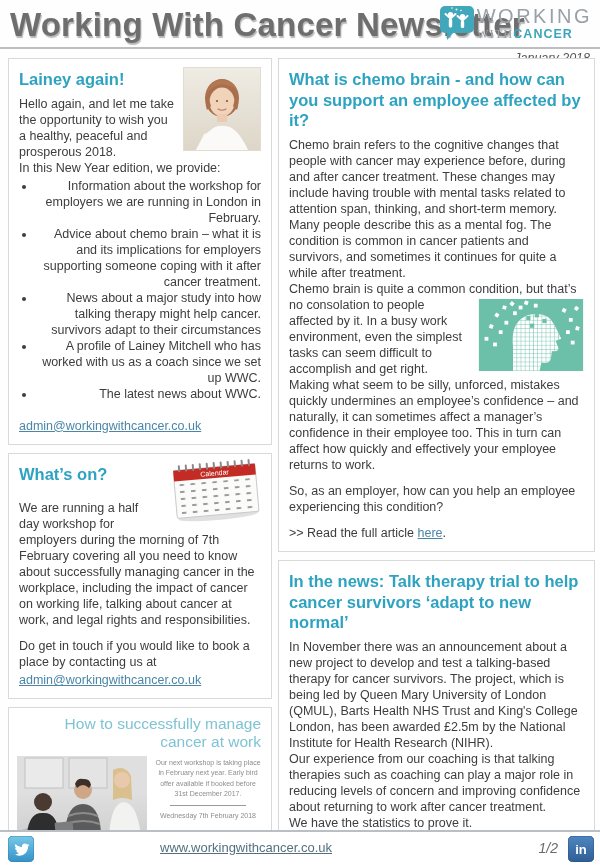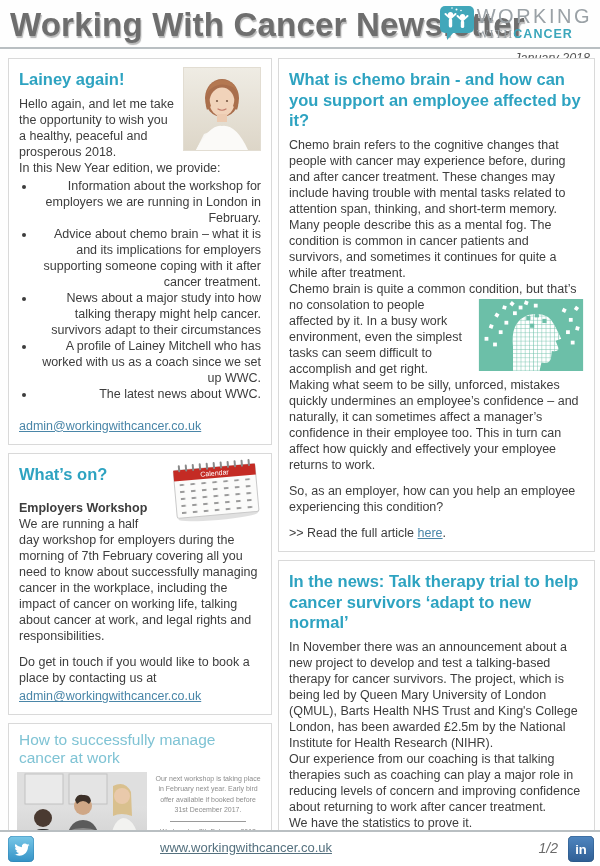--- a/index.html
+++ b/index.html
@@ -25,21 +25,21 @@
   .gap{height:10px;}
   ul.bullets{margin:2px 0 4px;padding-left:17px;font-size:12.5px;line-height:16px;}
   ul.bullets li{margin:0;text-align:right;}
   a.link{color:#4a86a8;text-decoration:underline;font-size:12.5px;line-height:16px;cursor:pointer;margin-top:35px;}
   
   .portrait{float:right;width:76px;height:82px;margin:0 0 4px 8px;border:1px solid #e2ddd2;}
   .calendar{float:right;width:98px;height:64px;margin:-4px -4px 2px 6px;}
   .brain{float:right;width:106px;height:72px;margin:2px 0 4px 8px;}
   
   .flyer{border:1px solid #d9d9d9;background:#fff;height:142px;box-sizing:border-box;padding:5px 8px 6px;}
-  .flyer-title{color:#7fc3d4;font-size:15.5px;line-height:1.15;margin:2px 2px 5px;}
+  .flyer-title{color:#7fc3d4;font-size:15.5px;line-height:1.15;text-align:right;margin:2px 2px 5px;}
   .flyer-body{display:flex;}
   .flyer-photo{width:130px;height:98px;flex:0 0 auto;}
   .flyer-text{flex:1;text-align:center;color:#8d8d8d;font-size:7px;line-height:1.5;padding:2px 2px 0 8px;}
   .flyer-hr{border:none;border-top:1.5px solid #9a9a9a;width:72%;margin:5px auto;}
   
   .footer{position:absolute;left:0;bottom:0;width:600px;height:34px;border-top:2px solid #b9bfc2;background:#fff;}
   .footer .tw{position:absolute;left:8px;top:4px;width:26px;height:26px;cursor:pointer;}
   .footer .li{position:absolute;right:6px;top:4px;width:26px;height:26px;cursor:pointer;}
   .footer-url{position:absolute;left:0;width:492px;text-align:center;top:0;line-height:32px;
               font-size:13px;color:#54707e;text-decoration:underline;cursor:pointer;}
@@ -140,21 +140,20 @@
           <defs>
             <pattern id="caldots" width="11" height="7" patternUnits="userSpaceOnUse">
               <rect x="2" y="2" width="4.5" height="2" fill="#9a9a9a"></rect>
             </pattern>
           </defs>
           <rect x="13" y="23" width="72" height="31" fill="url(#caldots)"></rect>
         </g>
       </svg>
       <h2 class="teal">What’s on?</h2>
       <div class="gap"></div>
-      <p class="txt tight" style="font-weight:bold;">Employers Workshop</p>
       <p class="txt tight">We are running a half day workshop for employers during the morning of 7th February covering all you need to know about successfully managing cancer in the workplace, including the impact of cancer on working life, talking about cancer at work, and legal rights and responsibilities.</p>
       <div class="gap"></div>
       <p class="txt tight">Do get in touch if you would like to book a place by contacting us at</p>
       <a class="link">admin@workingwithcancer.co.uk</a>
     </div>
 
     <div class="flyer">
       <div class="flyer-title">How to successfully manage cancer at work</div>
       <div class="flyer-body">
         <svg class="flyer-photo" viewBox="0 0 130 98">

